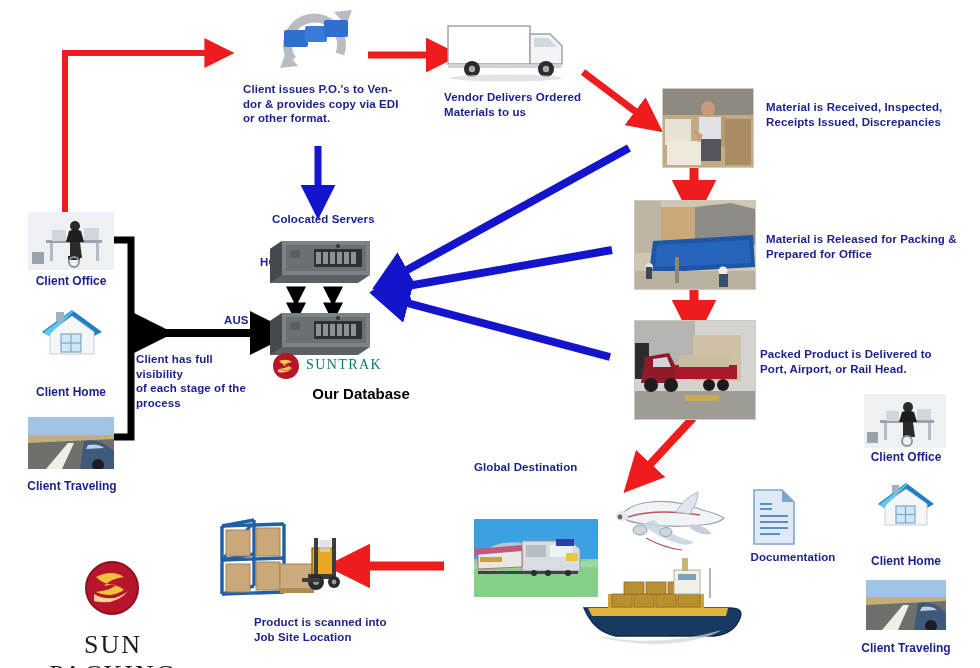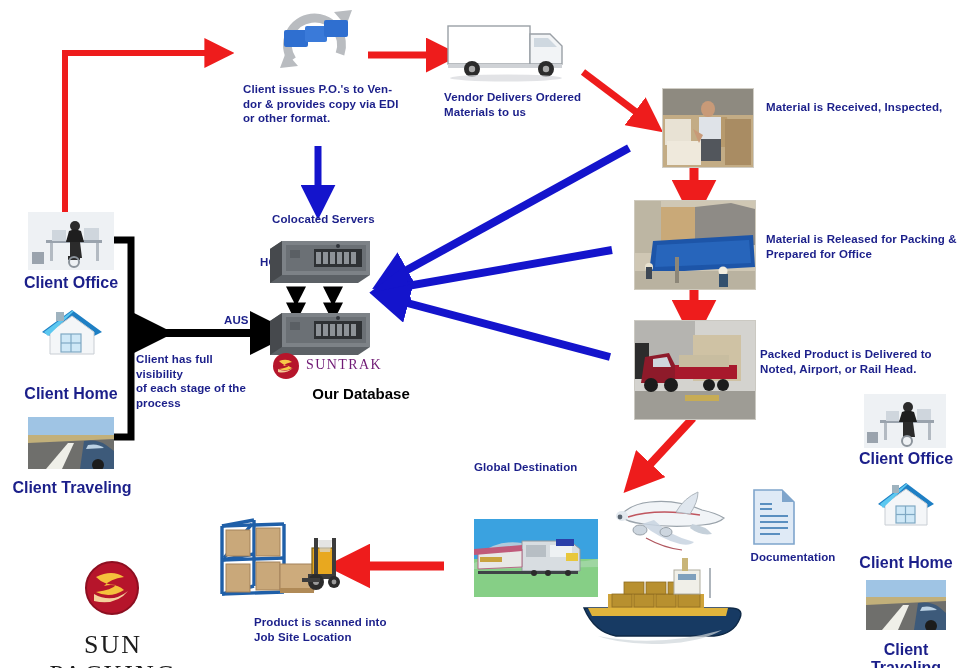--- a/index.html
+++ b/index.html
@@ -18,21 +18,21 @@
   .ph-office{background:linear-gradient(#f4f6f8 0%,#e4e8ec 55%,#d4d9de 100%);}
   
   .ph-road{background:linear-gradient(#8fb8df 0%,#bcd6ec 34%,#c9b98a 46%,#8b8b86 58%,#6e6e6a 100%);}
   
   .ph-recv{background:linear-gradient(#b9b2a2 0%,#cdbda0 40%,#b9a88c 75%,#9d8e74 100%);}
   
   .ph-pack{background:linear-gradient(#cfc7b4 0%,#c9c0ab 30%,#2255a8 55%,#1c4a95 100%);}
   
   .ph-truck{background:linear-gradient(#d9d9d7 0%,#cfcfcb 45%,#b9b6ad 62%,#9e9c95 100%);}
 
-  .cap{position:absolute;color:#1b1f8a;font-weight:bold;font-size:16px;text-align:center;}
+  .cap{position:absolute;color:#1b1f8a;font-weight:bold;font-size:12px;text-align:center;}
 </style>
 </head>
 <body>
 
 <div id="stage">
 
   <svg class="abs" style="left:0;top:0;width:980px;height:668px;" viewBox="0 0 980 668">
     <defs>
       <marker id="rArrow" markerWidth="5" markerHeight="5" refX="1.6" refY="2.5" orient="auto">
         <path d="M0,0 L5,2.5 L0,5 z" fill="#ee1c1c"></path>
@@ -149,20 +149,21 @@
       <path d="M44,28 l20,0 l4,30 l-26,0 z" fill="#b79a6d"></path>
       <rect x="62" y="30" width="26" height="46" fill="#a98c63"></rect>
       <ellipse cx="45" cy="20" rx="7" ry="8" fill="#c89a78"></ellipse>
       <rect x="36" y="28" width="22" height="24" fill="#dfe3e8"></rect>
       <rect x="38" y="50" width="20" height="22" fill="#52565c"></rect>
       <path d="M30,40 l10,6 l-4,8 z" fill="#c89a78"></path>
     </svg>
   </div>
   <div class="abs lbl" style="left:766px;top:100px;width:215px;">
     <div>Material is Received, Inspected,</div>
+    <div>Receipts Issued, Discrepancies</div>
   </div>
 
   <div class="photo ph-pack" style="left:634px;top:200px;width:120px;height:88px;border:1px solid #cfcabd;">
     <svg style="width:120px;height:88px" viewBox="0 0 120 88">
       <rect x="0" y="0" width="120" height="88" fill="#cfc7b4"></rect>
       <rect x="0" y="0" width="26" height="52" fill="#bdb6a3"></rect>
       <rect x="26" y="6" width="34" height="48" fill="#c9a978"></rect>
       <path d="M60,6 L96,2 L120,8 L120,44 L60,48 z" fill="#8e8b86"></path>
       <path d="M18,40 L118,34 L120,66 L14,72 z" fill="#1d55a8"></path>
       <path d="M22,44 L114,39 L116,62 L20,66 z" fill="#2d6ec4" opacity=".65"></path>
@@ -192,21 +193,21 @@
       <rect x="44" y="34" width="50" height="12" fill="#c8bda0"></rect>
       <circle cx="16" cy="64" r="7" fill="#1c1c1c"></circle>
       <circle cx="36" cy="64" r="7" fill="#1c1c1c"></circle>
       <circle cx="74" cy="64" r="6" fill="#1c1c1c"></circle>
       <circle cx="88" cy="64" r="6" fill="#1c1c1c"></circle>
       <rect x="50" y="74" width="34" height="6" fill="#d8b33a" opacity=".7"></rect>
     </svg>
   </div>
   <div class="abs lbl" style="left:760px;top:347px;width:215px;">
     <div>Packed Product is Delivered to</div>
-    <div>Noted, Airport, or Rail Head.</div>
+    <div>Port, Airport, or Rail Head.</div>
   </div>
 
   <div class="photo ph-office" style="left:28px;top:212px;width:86px;height:58px;">
     <svg style="width:86px;height:58px" viewBox="0 0 86 58">
       <rect x="0" y="0" width="86" height="58" fill="#eef1f4"></rect>
       <rect x="18" y="28" width="56" height="3" fill="#9aa3ad"></rect>
       <rect x="22" y="31" width="3" height="18" fill="#b3bac2"></rect>
       <rect x="68" y="31" width="3" height="18" fill="#b3bac2"></rect>
       <rect x="24" y="18" width="14" height="11" fill="#cfd6dd"></rect>
       <rect x="56" y="16" width="15" height="12" fill="#cfd6dd"></rect>
@@ -290,21 +291,21 @@
     <rect x="22" y="11" width="10" height="8" fill="#5a5f64"></rect>
     <circle cx="70" cy="7" r="2" fill="#30343a"></circle>
   </svg>
 
   <svg class="abs" style="left:272px;top:352px;width:28px;height:28px;" viewBox="0 0 28 28">
     <circle cx="14" cy="14" r="13" fill="#b6152b"></circle>
     <path d="M7,9 q8,-3 13,1 q-6,1 -9,4 q5,-1 9,2 q-6,4 -13,1 q7,-1 10,-3 q-5,0 -10,-5 z" fill="#f7c948"></path>
     <path d="M6,17 q8,4 15,-1 q-7,6 -15,4 z" fill="#ffe7a6" opacity=".85"></path>
   </svg>
   <div class="abs" style="left:306px;top:357px;font-family:'Liberation Serif','DejaVu Serif',serif;
-       font-size:14px;letter-spacing:1.4px;color:#701a75;">SUNTRAK</div>
+       font-size:14px;letter-spacing:1.4px;color:#0f766e;">SUNTRAK</div>
   <div class="abs blk" style="left:266px;top:385px;width:110px;text-align:center;font-size:15px;margin-left:40px;">Our Database</div>
 
   <div class="abs lbl" style="left:474px;top:460px;width:200px;">
     <div>Global Destination</div>
   </div>
 
   <div class="photo" style="left:474px;top:519px;width:124px;height:78px;">
     <svg style="width:124px;height:78px" viewBox="0 0 124 78">
       <rect x="0" y="0" width="124" height="46" fill="#3aa2e0"></rect>
       <rect x="0" y="40" width="124" height="38" fill="#86cf86"></rect>

